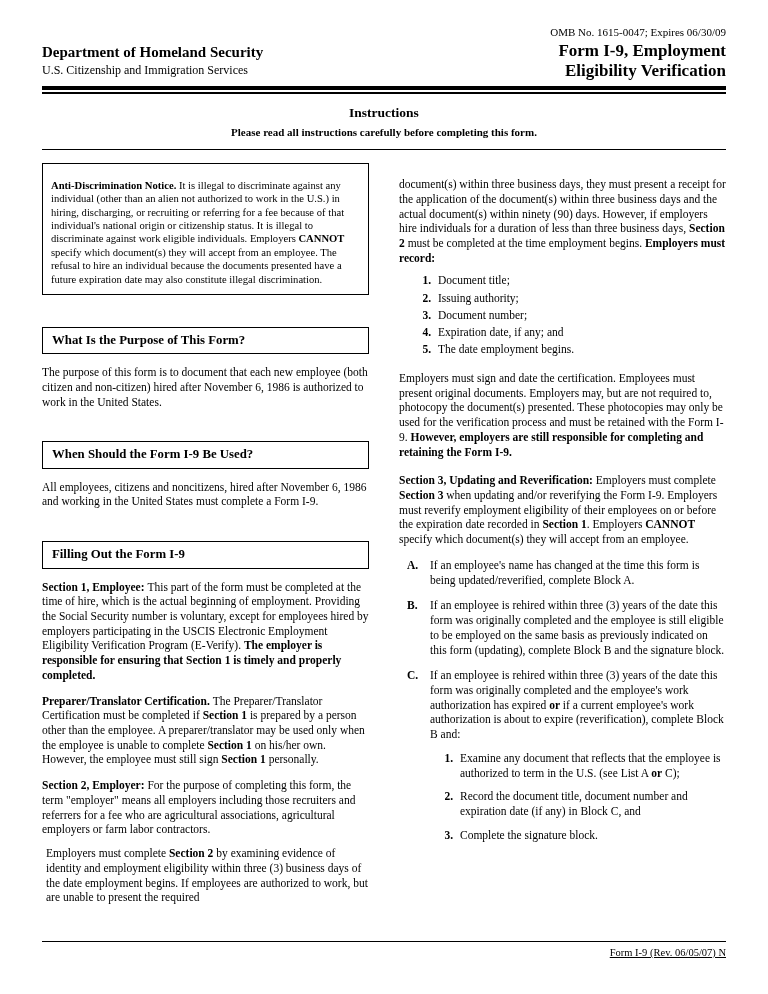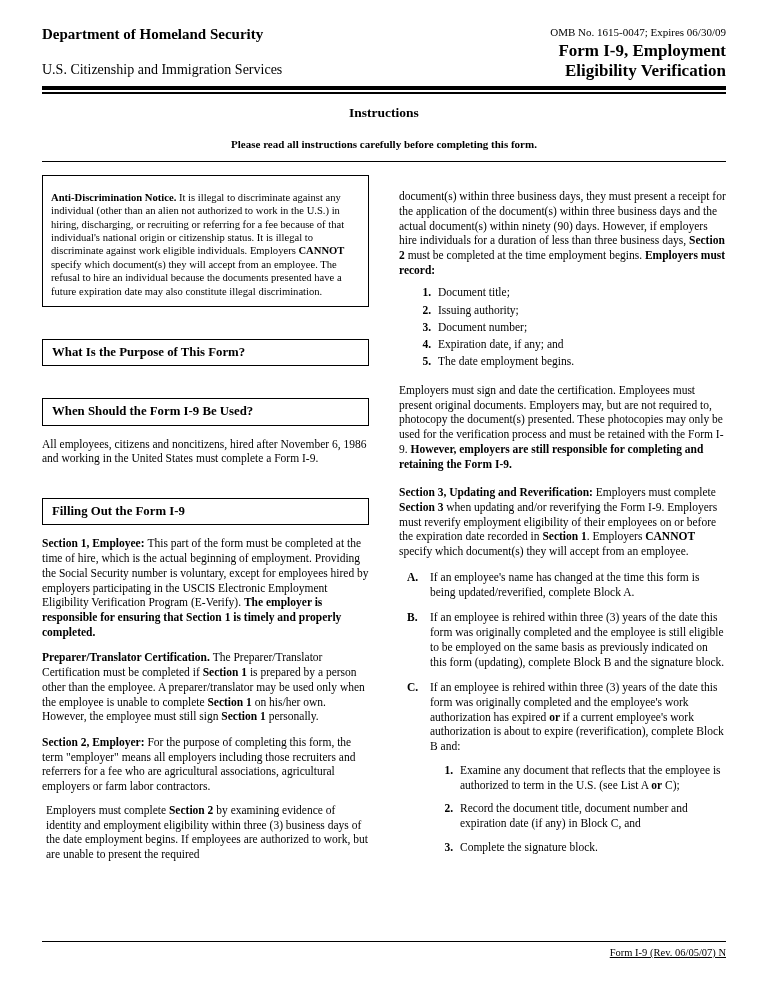--- a/index.html
+++ b/index.html
@@ -6,31 +6,31 @@
   html,body { background:#e8e8e8; }
   body { font-family:"Liberation Serif","DejaVu Serif",serif; color:#000; }
   .page {
     position:relative; width:768px; height:994px; margin:0 auto;
     background:#ffffff; padding:26px 42px 0 42px; overflow:hidden;
   }
   
   .hdr { display:flex; justify-content:space-between; align-items:flex-end; }
   .hdr-left { padding-bottom:3px; }
   .dept { font-weight:bold; font-size:15px; }
-  .uscis { font-size:14px; margin-top:19px; }
+  .uscis { font-size:12px; margin-top:2px; }
   .hdr-right { text-align:right; }
   .omb { font-size:11px; margin-bottom:3px; }
   .form-title { font-size:17px; font-weight:bold; line-height:1.18; }
   .double-rule { margin-top:5px; }
   .rule-thick { height:4px; background:#000; }
   .rule-thin { height:2px; background:#000; margin-top:2px; }
   
   .instr-head { text-align:center; margin-top:11px; }
   .instr-title { font-size:13.5px; font-weight:bold; }
-  .instr-sub { font-size:11px; font-weight:bold; margin-top:17px; }
+  .instr-sub { font-size:11px; font-weight:bold; margin-top:5px; }
   hr.thin-rule { border:none; border-top:1.4px solid #000; margin-top:11px; }
   
   .columns { display:flex; gap:30px; margin-top:13px; }
   .col { flex:1; min-width:0; font-size:11.5px; line-height:1.28; }
   .notice-box { border:1.3px solid #000; padding:15px 8px 8px 8px; font-size:10.6px; line-height:1.26; }
   .sec-heading { border:1.3px solid #000; padding:4px 9px 5px 9px; font-weight:bold; font-size:12.8px; margin-top:32px; background:#fff; }
   .para { margin-top:11px; }
   .para.tight { margin-top:9px; }
   .indent-sm { padding-left:4px; }
   .b { font-weight:bold; }
@@ -76,20 +76,21 @@
   </div>
 
   <hr class="thin-rule">
 
   <div class="columns">
 
     <div class="col">
       <div class="notice-box"><span class="b">Anti-Discrimination Notice. </span><span>It is illegal to discriminate against any individual (other than an alien not authorized to work in the U.S.) in hiring, discharging, or recruiting or referring for a fee because of that individual's national origin or citizenship status. It is illegal to discriminate against work eligible individuals. Employers </span><span class="b">CANNOT</span><span> specify which document(s) they will accept from an employee. The refusal to hire an individual because the documents presented have a future expiration date may also constitute illegal discrimination.</span></div>
 
       <div class="sec-heading">What Is the Purpose of This Form?</div>
+      <p class="para">The purpose of this form is to document that each new employee (both citizen and non-citizen) hired after November 6, 1986 is authorized to work in the United States.</p>
 
       <div class="sec-heading">When Should the Form I-9 Be Used?</div>
       <p class="para">All employees, citizens and noncitizens, hired after November 6, 1986 and working in the United States must complete a Form I-9.</p>
 
       <div class="sec-heading">Filling Out the Form I-9</div>
 
       <p class="para"><span class="b">Section 1, Employee: </span><span>This part of the form must be completed at the time of hire, which is the actual beginning of employment. Providing the Social Security number is voluntary, except for employees hired by employers participating in the USCIS Electronic Employment Eligibility Verification Program (E-Verify). </span><span class="b">The employer is responsible for ensuring that Section 1 is timely and properly completed.</span></p>
       <p class="para"><span class="b">Preparer/Translator Certification. </span><span>The Preparer/Translator Certification must be completed if </span><span class="b">Section 1</span><span> is prepared by a person other than the employee. A preparer/translator may be used only when the employee is unable to complete </span><span class="b">Section 1</span><span> on his/her own. However, the employee must still sign </span><span class="b">Section 1</span><span> personally.</span></p>
       <p class="para"><span class="b">Section 2, Employer: </span><span>For the purpose of completing this form, the term "employer" means all employers including those recruiters and referrers for a fee who are agricultural associations, agricultural employers or farm labor contractors.</span></p>
       <p class="para tight indent-sm"><span>Employers must complete </span><span class="b">Section 2</span><span> by examining evidence of identity and employment eligibility within three (3) business days of the date employment begins. If employees are authorized to work, but are unable to present the required</span></p>

